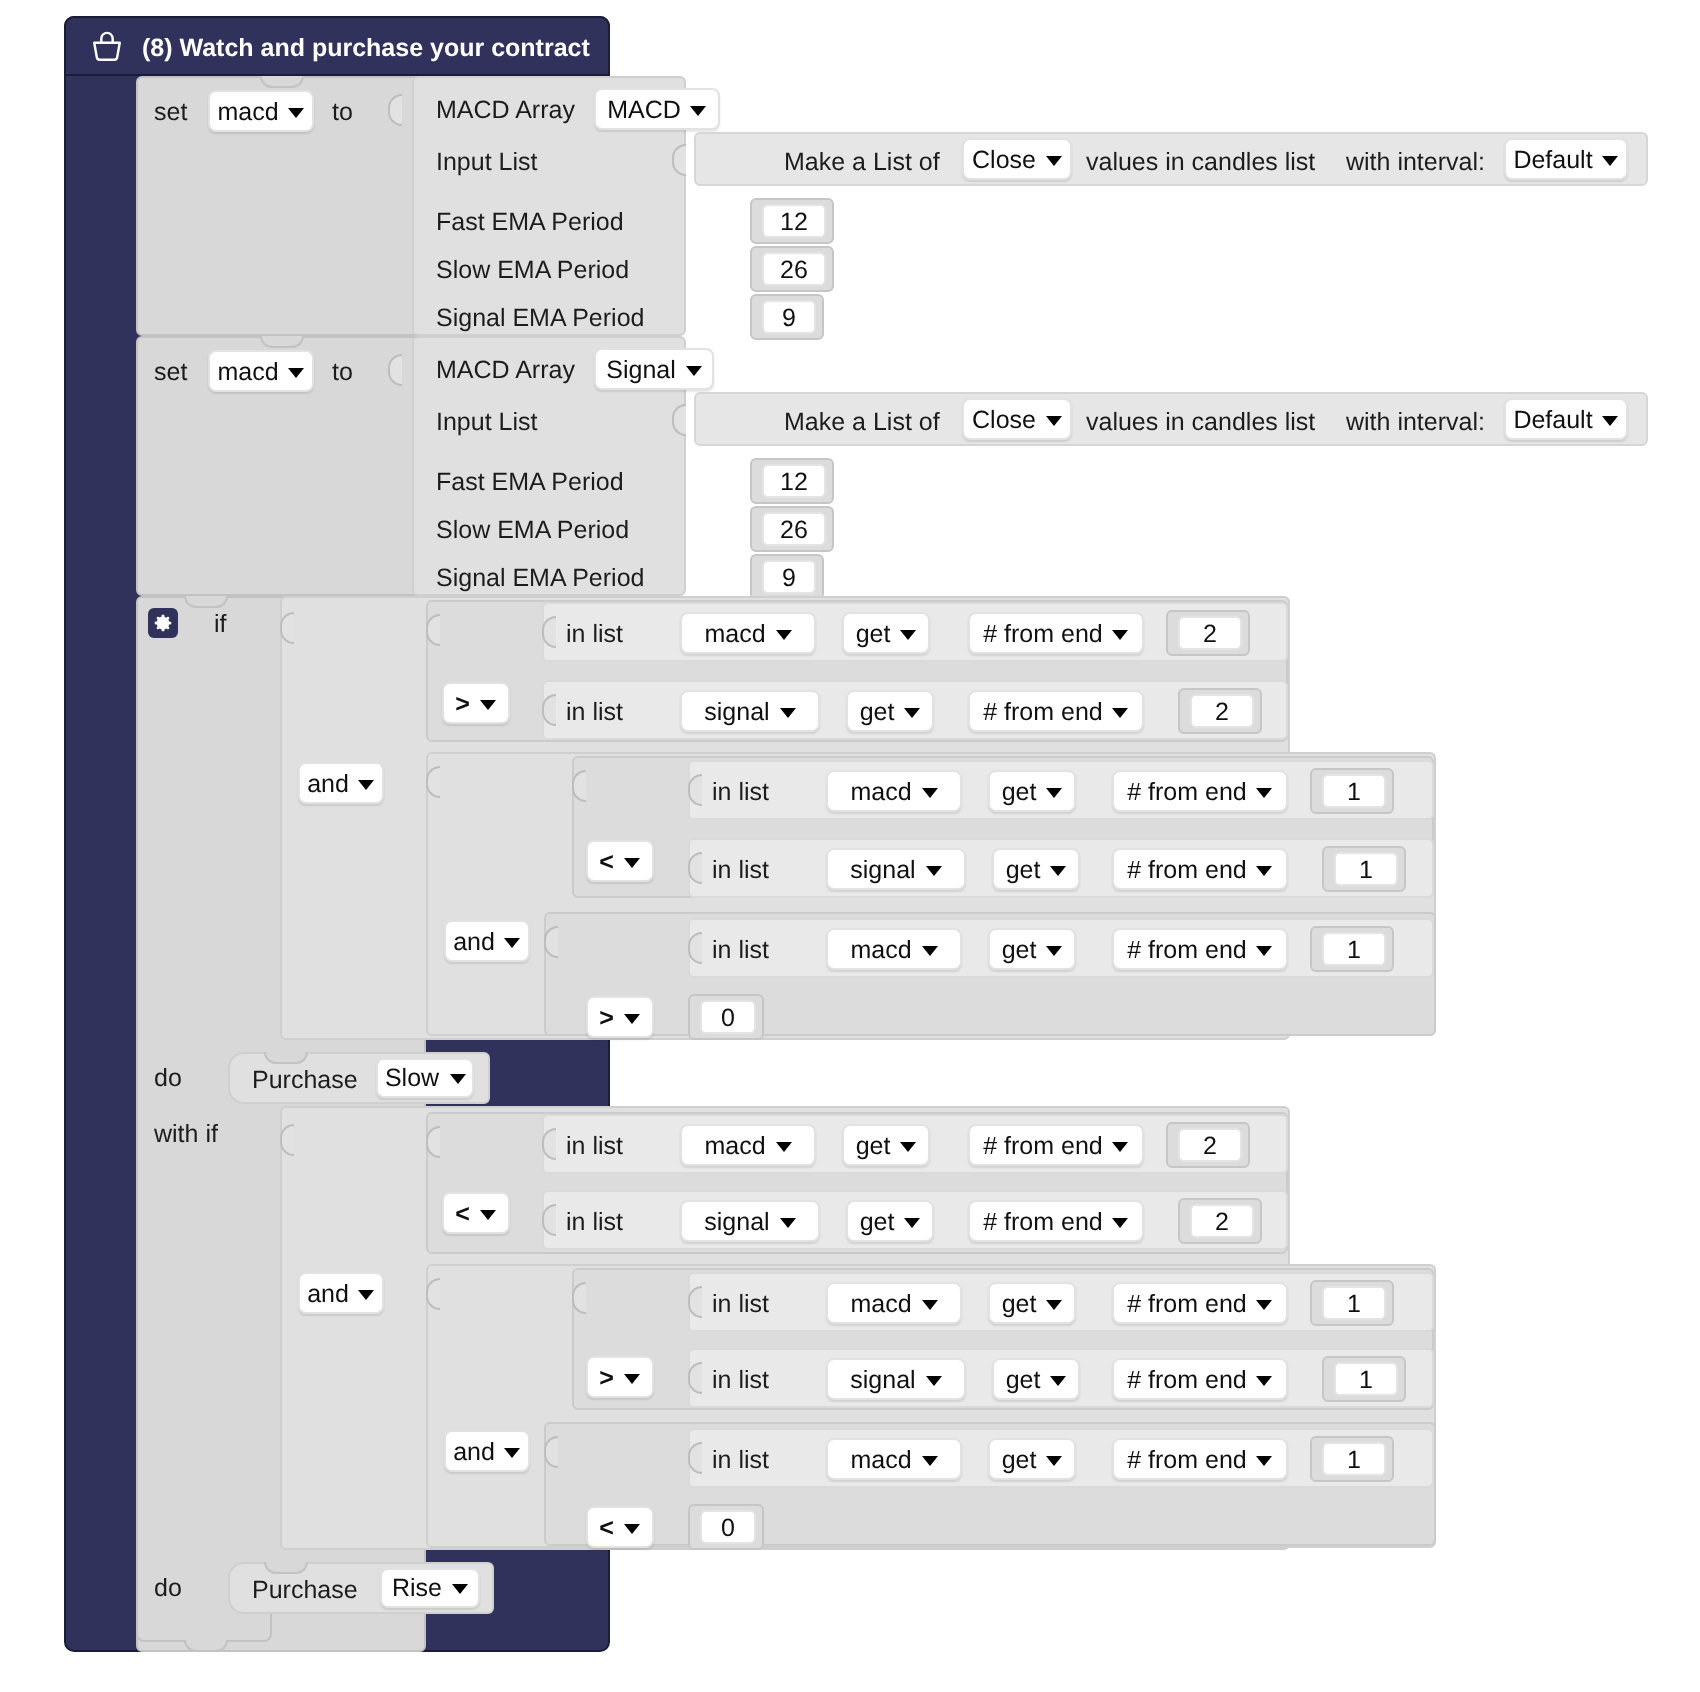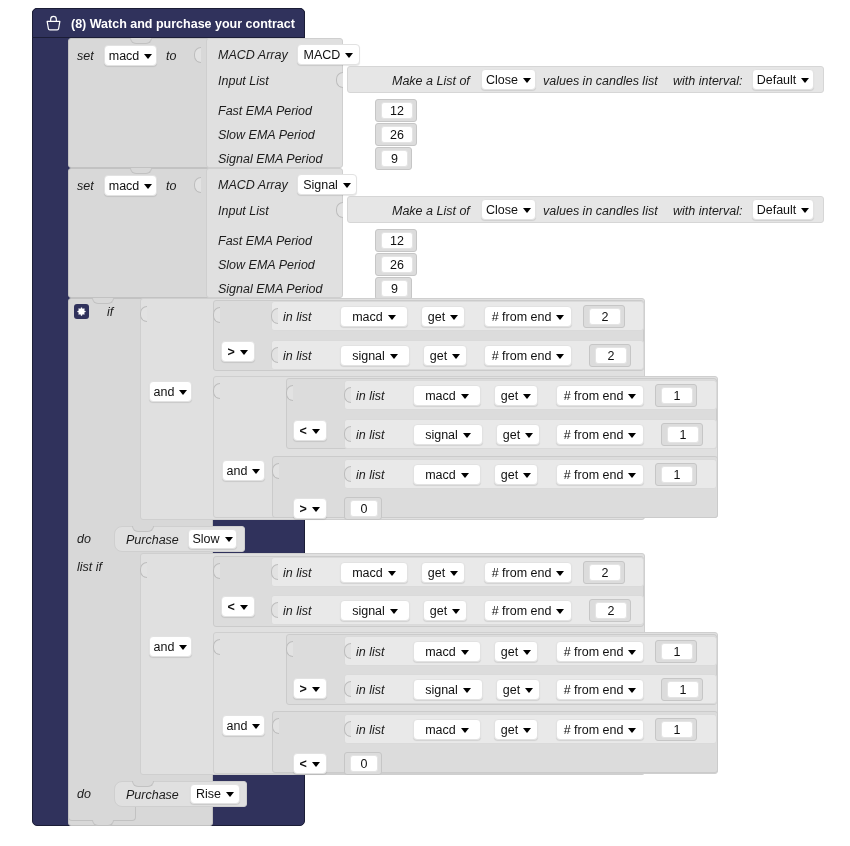--- a/index.html
+++ b/index.html
@@ -47,21 +47,20 @@
   .blk.pale  { background: #e6e6e6; border-color: #d6d6d6; }
   .blk.plain { background: #e9e9e9; border: 1px solid #dadada; }
 
   
   .lbl {
     position: absolute;
     font-size: 12.5px;
     color: #1c1c1c;
     white-space: nowrap;
     line-height: 1;
-    font-style: italic;
   }
 
   
   .dd {
     position: absolute;
     background: #ffffff;
     border: 1px solid #e2e2e2;
     border-radius: 4px;
     display: flex;
     align-items: center;
@@ -386,21 +385,21 @@
 
   <div class="lbl" style="left:77px; top:533px;">do</div>
   <div class="blk lite" style="left:114px; top:526px; width:131px; height:26px; border-radius:8px 3px 3px 8px;"></div>
   <div class="bump" style="left:132px; top:526px;"></div>
   <div class="lbl" style="left:126px; top:534px;">Purchase</div>
   <div class="dd" style="left:188px; top:529px; width:49px; height:20px;">
     <span>Slow</span>
     <i class="caret"></i>
   </div>
 
-  <div class="lbl" style="left:77px; top:561px;">list if</div>
+  <div class="lbl" style="left:77px; top:561px;">with if</div>
 
   <div class="blk lite" style="left:140px; top:553px; width:505px; height:222px;"></div>
   <div class="notch" style="left:140px; top:562px;"></div>
 
   <div class="blk lite2" style="left:213px; top:556px; width:431px; height:71px;"></div>
   <div class="notch" style="left:213px; top:563px;"></div>
 
   <div class="blk plain" style="left:271px; top:557px; width:373px; height:30px;"></div>
   <div class="notch" style="left:271px; top:564px;"></div>
   <div class="lbl" style="left:283px; top:567px;">in list</div>

